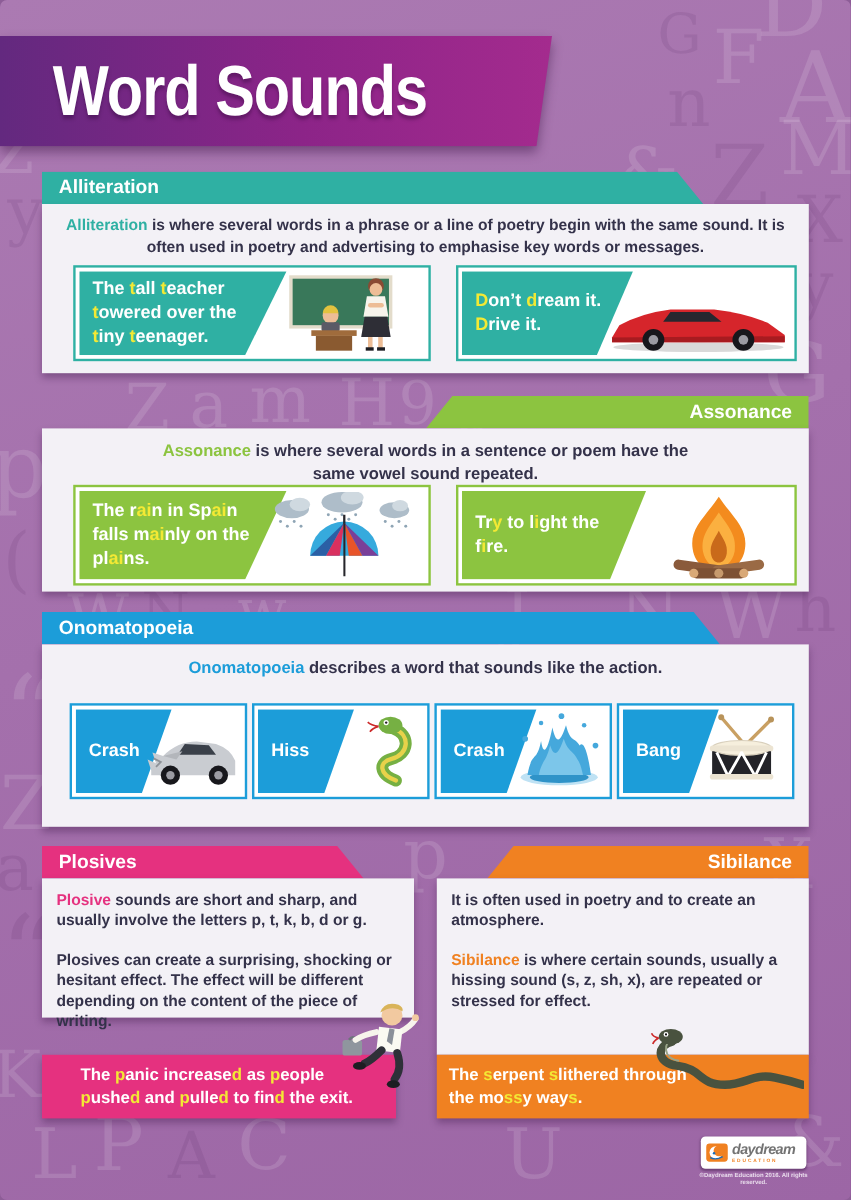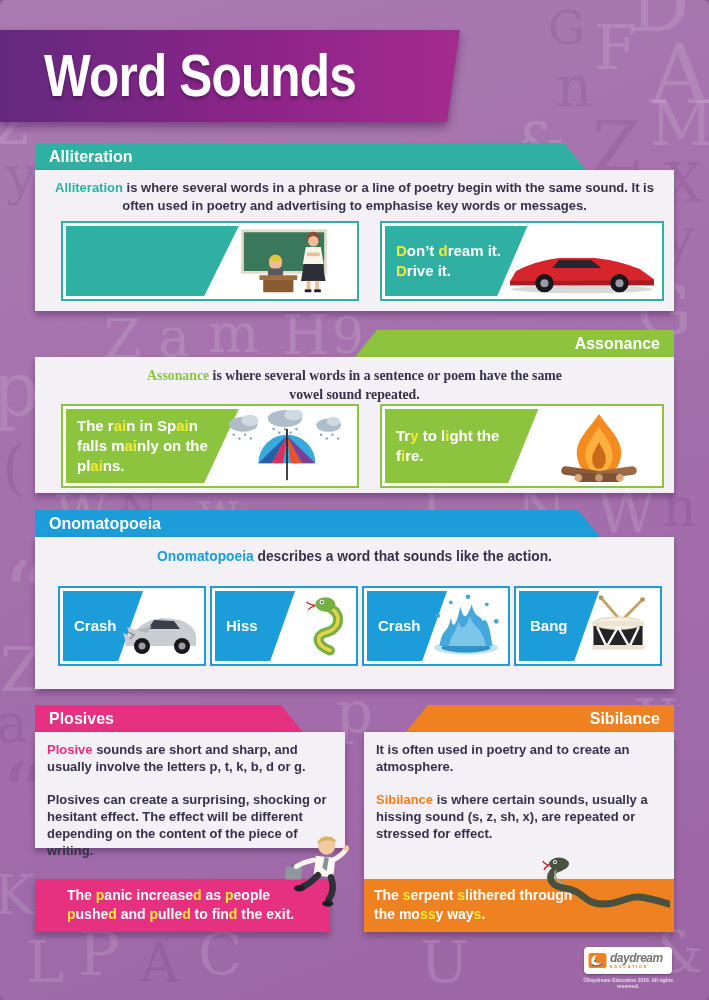--- a/index.html
+++ b/index.html
@@ -119,20 +119,21 @@
 
   <div class="sec-alliteration">
     <div class="tab left teal" style="left:35px;top:143px;width:551px;position:absolute;">
       <span class="lbl">Alliteration</span>
     </div>
     <div class="panel" style="left:35px;top:170px;width:639px;height:141px;">
       <div class="def" style="margin:9px 18px 0;text-align:center;font-size:13px;line-height:1.38;"><span class="kw">Alliteration</span><span> is where several words in a phrase or a line of poetry begin with the same sound. It is often used in poetry and advertising to emphasise key words or messages.</span></div>
 
       <div class="card teal-b" style="left:26px;top:51px;width:294px;height:76px;">
         <div class="fill diag teal"></div>
+        <div class="card-text"><span>The </span><span class="hl">t</span><span>all </span><span class="hl">t</span><span>eacher </span><span class="hl">t</span><span>owered over the </span><span class="hl">t</span><span>iny </span><span class="hl">t</span><span>eenager.</span></div>
         <svg class="card-art" style="right:4px;bottom:3px;" width="138" height="68" viewBox="0 0 132 72">
           <rect x="22" y="3" width="88" height="44" fill="#39785a" stroke="#e3dccb" stroke-width="3"></rect>
           <circle cx="97" cy="11" r="7" fill="#8a4a33"></circle>
           <circle cx="97" cy="14" r="5.6" fill="#edbd96"></circle>
           <path d="M89,20 h16 l3,18 h-22 z" fill="#f7f4ec"></path>
           <rect x="90" y="26" width="14" height="4" rx="2" fill="#edbd96"></rect>
           <polygon points="87,38 107,38 110,56 84,56" fill="#2e2e36"></polygon>
           <rect x="90" y="56" width="4" height="10" fill="#edbd96"></rect>
           <rect x="99" y="56" width="4" height="10" fill="#edbd96"></rect>
           <rect x="88" y="65" width="7" height="3" fill="#1d1d22"></rect>
@@ -160,21 +161,21 @@
         </svg>
       </div>
     </div>
   </div>
 
   <div class="sec-assonance">
     <div class="tab right green" style="left:355px;top:330px;width:319px;position:absolute;">
       <span class="lbl">Assonance</span>
     </div>
     <div class="panel" style="left:35px;top:357px;width:639px;height:136px;">
-      <div class="def" style="margin:9px auto 2px;max-width:440px;text-align:center;font-size:13.8px;line-height:1.38;font-family:Liberation Serif, serif;"><span class="kw">Assonance</span><span> is where several words in a sentence or poem have the same vowel sound repeated.</span></div>
+      <div class="def" style="margin:9px auto 2px;max-width:440px;text-align:center;font-size:13.8px;line-height:1.38;"><span class="kw">Assonance</span><span> is where several words in a sentence or poem have the same vowel sound repeated.</span></div>
 
       <div class="card green-b" style="left:345px;top:47px;width:280px;height:80px;">
         <div class="fill diag green" style="clip-path:polygon(0 0,56% 0,45% 100%,0 100%);"></div>
         <div class="card-text" style="width:42%;"><span>Tr</span><span class="hl">y</span><span> to l</span><span class="hl">i</span><span>ght the f</span><span class="hl">i</span><span>re.</span></div>
         <svg class="card-art" style="right:10px;bottom:2px;" width="106" height="74" viewBox="0 0 112 78">
           <path d="M56,4 C44,22 30,32 33,50 C35,64 46,70 56,70 C66,70 77,64 79,50 C82,32 68,22 56,4 Z" fill="#f38b1e"></path>
           <path d="M56,18 C48,30 40,38 42,52 C44,62 50,66 56,66 C62,66 68,62 70,52 C72,38 64,30 56,18 Z" fill="#fbb040"></path>
           <path d="M56,34 C52,42 48,46 49,54 C50,60 53,62 56,62 C59,62 62,60 63,54 C64,46 60,42 56,34 Z" fill="#c96a1a"></path>
           <g>
             <rect x="16" y="62" width="46" height="9" rx="4.5" fill="#8a5a3b" transform="rotate(8 39 66)"></rect>

